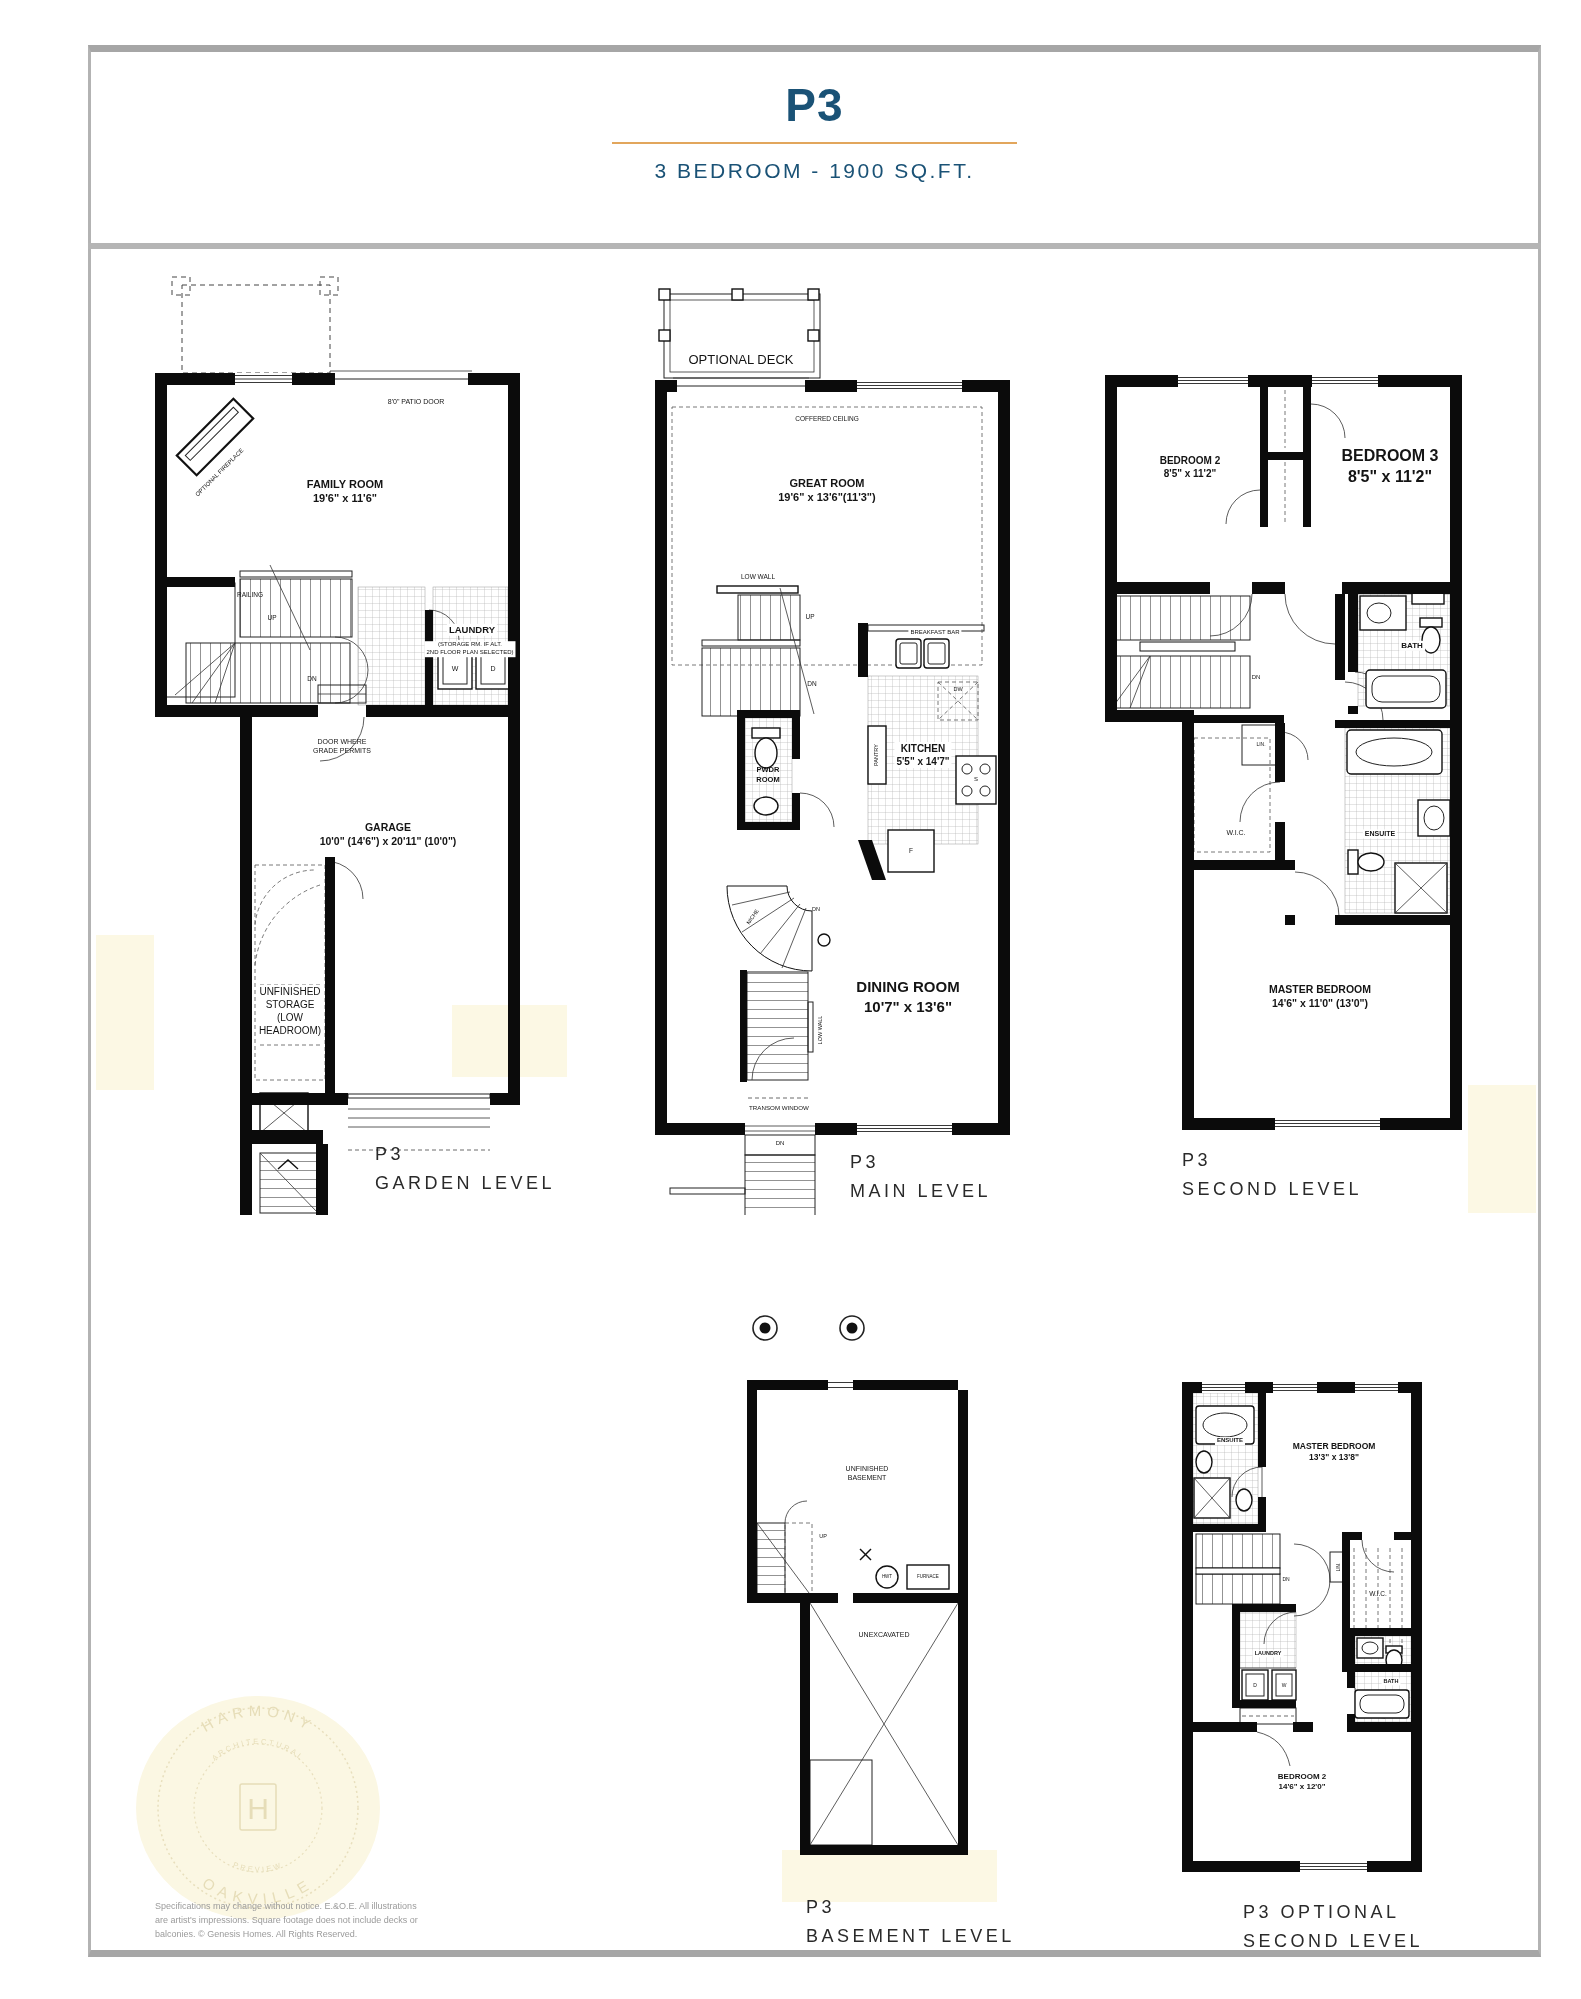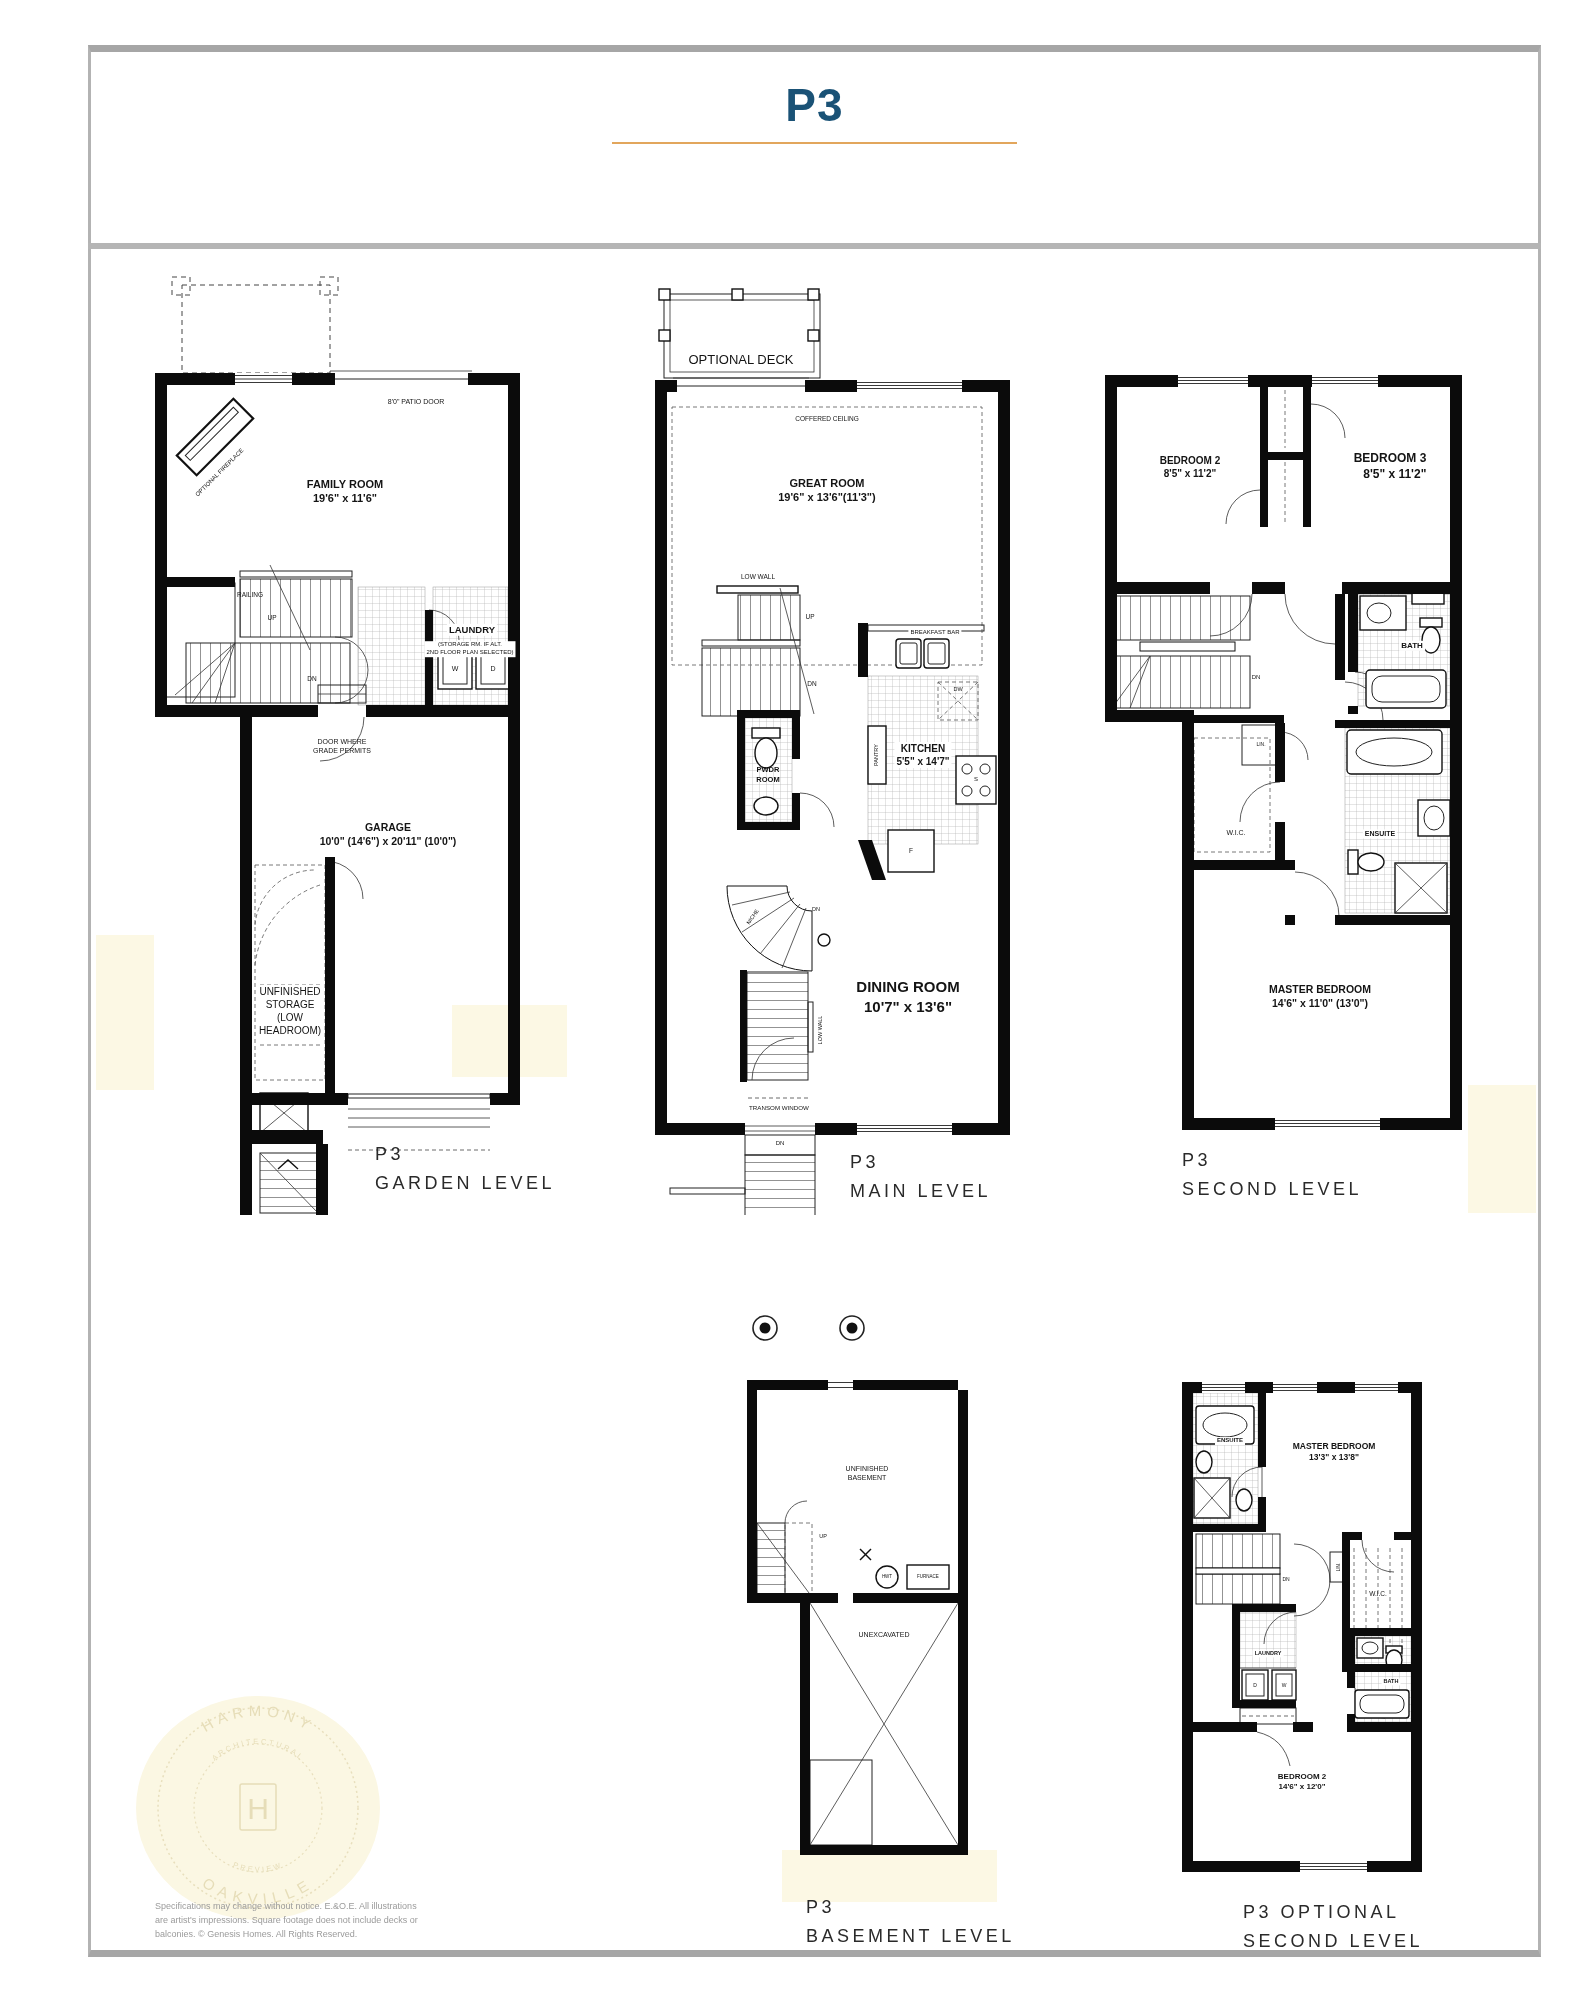--- a/index.html
+++ b/index.html
@@ -59,20 +59,21 @@
 <div class="page">
 
   <div class="patch" style="left:5px;top:883px;width:58px;height:155px;"></div>
   <div class="patch" style="left:361px;top:953px;width:115px;height:72px;"></div>
   <div class="patch" style="left:1377px;top:1033px;width:68px;height:128px;"></div>
   <div class="patch" style="left:691px;top:1798px;width:215px;height:52px;"></div>
 
   <header>
     <h1 class="h-code">P3</h1>
     <div class="h-rule"></div>
+    <h2 class="h-sub">3 BEDROOM - 1900 SQ.FT.</h2>
   </header>
   <div class="divider"></div>
 
   <div class="plan" style="left:29px;top:173px;width:450px;height:990px;">
     <svg width="450" height="990" viewBox="0 0 450 990">
       <g class="dsh">
         <rect x="62" y="60" width="148" height="88"></rect>
         <rect x="52" y="52" width="18" height="18"></rect>
         <rect x="200" y="52" width="18" height="18"></rect>
       </g>
@@ -368,21 +369,21 @@
         M245 224 h10 v86 h-10 Z
         M245 350 h127 v8 h-127 Z
         M104 345 h90 v8 h-90 Z
         M185 353 h10 v59 h-10 Z M185 452 h10 v38 h-10 Z
         M92 490 h103 v10 h-103 Z
         M245 545 h127 v10 h-127 Z
         M195 490 h10 v10 h-10 Z M195 545 h10 v10 h-10 Z"></path>
     </svg>
     <div class="lb b" style="left:100px;top:97px;font-size:10px;">BEDROOM 2
 8'5" x 11'2"</div>
-    <div class="lb b" style="left:300px;top:97px;font-size:12px;text-align:right;">BEDROOM 3
+    <div class="lb b" style="left:300px;top:97px;font-size:16px;">BEDROOM 3
 8'5" x 11'2"</div>
     <div class="lb b bg" style="left:322px;top:276px;font-size:8px;">BATH</div>
     <div class="lb" style="left:166px;top:308px;font-size:6px;">DN</div>
     <div class="lb" style="left:171px;top:374px;font-size:5px;">LIN.</div>
     <div class="lb" style="left:146px;top:463px;font-size:7px;">W.I.C.</div>
     <div class="lb b bg" style="left:290px;top:464px;font-size:7px;">ENSUITE</div>
     <div class="lb b" style="left:230px;top:627px;font-size:10.5px;">MASTER BEDROOM
 14'6" x 11'0" (13'0")</div>
   </div>
 

